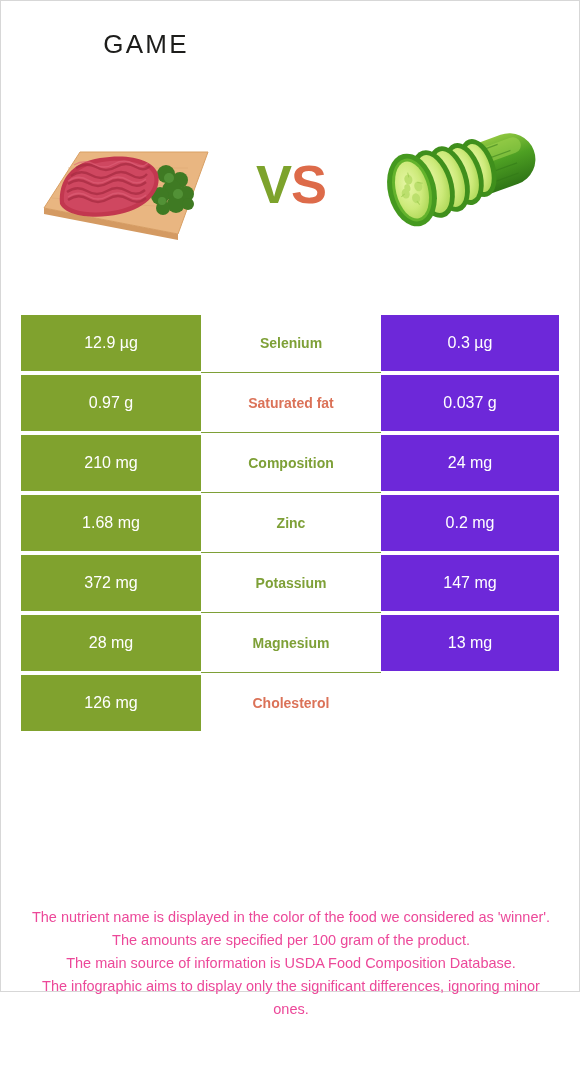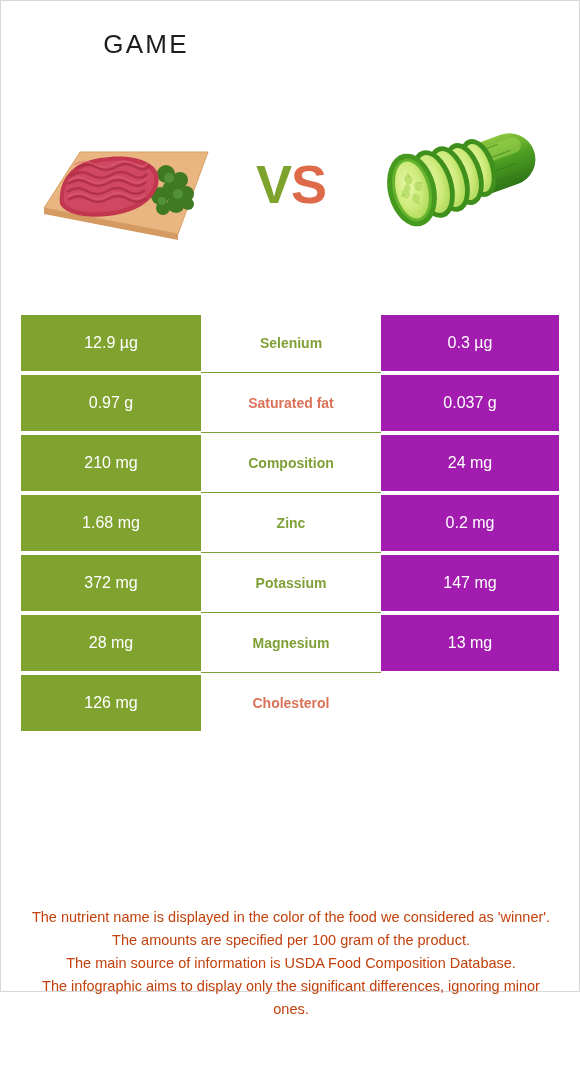--- a/index.html
+++ b/index.html
@@ -81,41 +81,41 @@
   }
   .cell.mid{
     width:180px;
     background:#ffffff;
     font-weight:bold;
     font-size:14px;
     position:relative;
   }
   .cell.right{
     width:178px;
-    background:#a21caf;
+    background:#6d28d9;
     color:#ffffff;
   }
   .cell.mid.win-green{color:#7ea037;}
   .cell.mid.win-orange{color:#db7258;}
   
   .row .cell.mid::before{
     content:"";
     position:absolute;left:0;right:0;top:-3px;height:1px;
     background:transparent;
   }
   .row.sep-green .cell.mid::before{background:#7ea037;}
   .row.sep-orange .cell.mid::before{background:#db7258;}
 
   
   .footer{
     position:absolute;left:28px;top:905px;width:524px;
     text-align:center;
     font-size:14.5px;
     line-height:23px;
-    color:#c2410c;
+    color:#ec4899;
   }
   .footer div{white-space:normal;}
 </style>
 </head>
 <body>
 
 <div class="page">
 
   <div class="titles">
     <div class="title">GAME</div>

